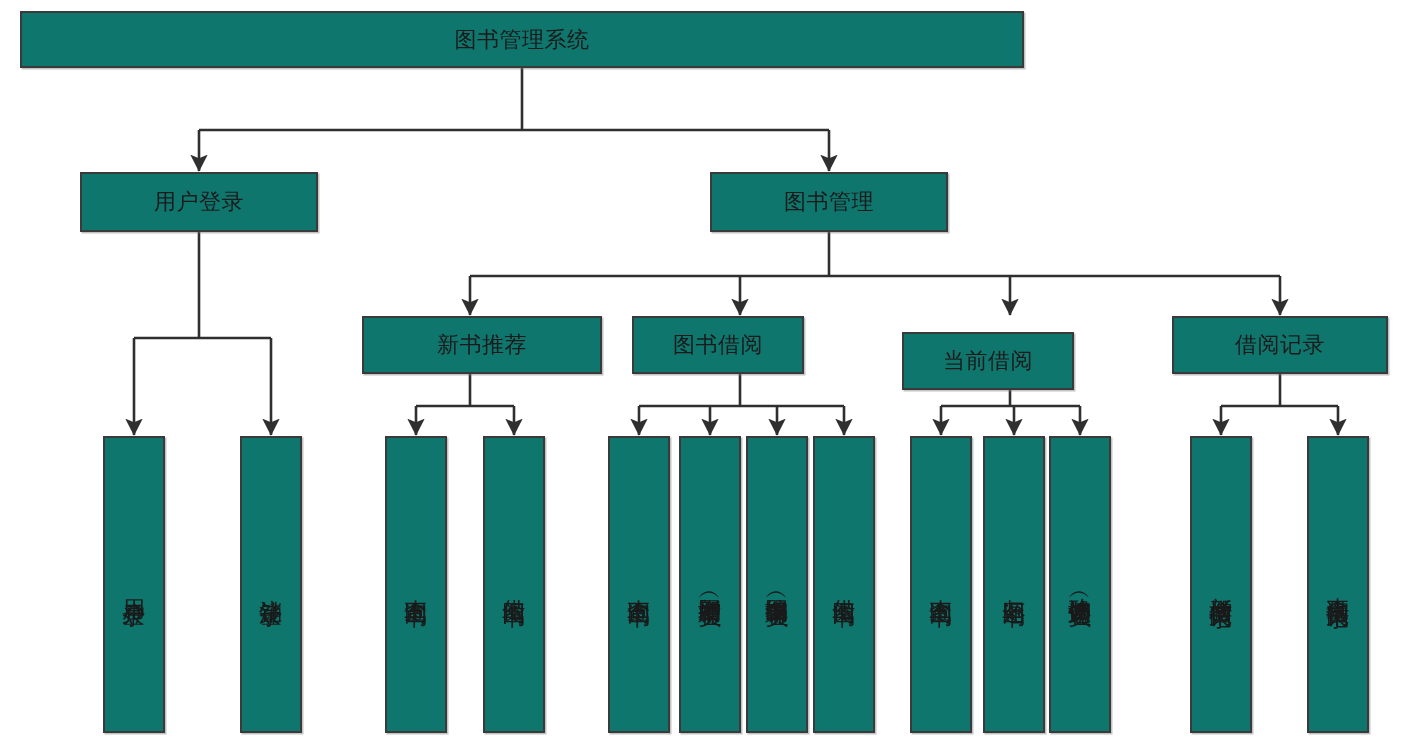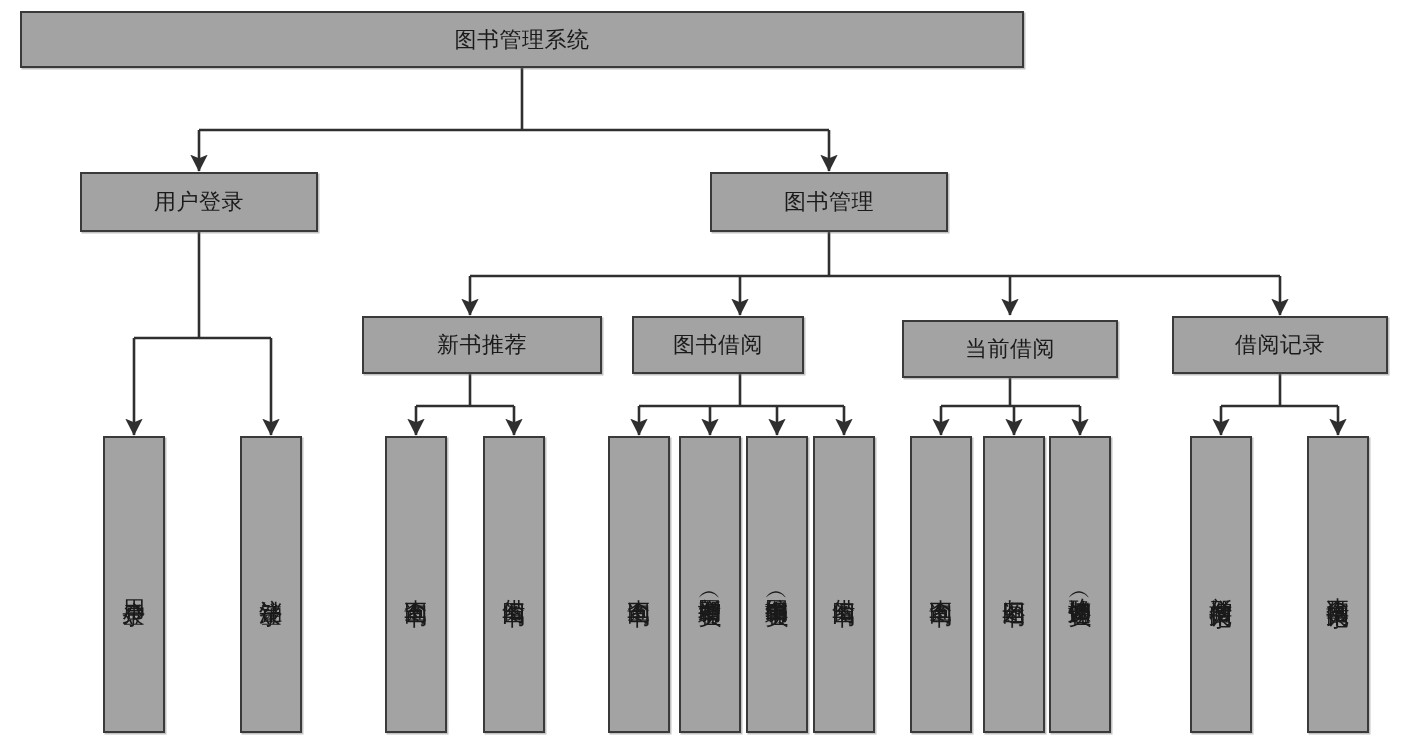--- a/index.html
+++ b/index.html
@@ -22,21 +22,21 @@
     left: 0;
     top: 0;
     width: 1405px;
     height: 747px;
     pointer-events: none;
   }
   .node {
     position: absolute;
     box-sizing: border-box;
     border: 2.5px solid #3a3a3a;
-    background: #a3a3a3;
+    background: #0f766e;
     display: flex;
     align-items: center;
     justify-content: center;
     box-shadow: 1.5px 1.5px 0 rgba(120,120,120,0.45);
   }
   .node .label {
     color: #1a1a1a;
     font-size: 22px;
     line-height: 1.18;
     letter-spacing: 0.5px;
@@ -125,21 +125,21 @@
       </div>
       <div class="node" style="left: 710px; top: 172px; width: 238px; height: 60px; align-items: center;">
         <span class="label">图书管理</span>
       </div>
       <div class="node" style="left: 362px; top: 316px; width: 240px; height: 58px;">
         <span class="label">新书推荐</span>
       </div>
       <div class="node" style="left: 632px; top: 316px; width: 172px; height: 58px;">
         <span class="label">图书借阅</span>
       </div>
-      <div class="node" style="left: 902px; top: 320px; width: 216px; height: 58px;">
+      <div class="node" style="left: 902px; top: 332px; width: 172px; height: 58px;">
         <span class="label">当前借阅</span>
       </div>
       <div class="node" style="left: 1172px; top: 316px; width: 216px; height: 58px;">
         <span class="label">借阅记录</span>
       </div>
       <div class="node vertical" style="left: 103px; top: 436px; width: 62px; height: 297px;">
         <span class="label">用户登录</span>
       </div>
       <div class="node vertical" style="left: 240px; top: 436px; width: 62px; height: 297px;">
         <span class="label">注销登录</span>

